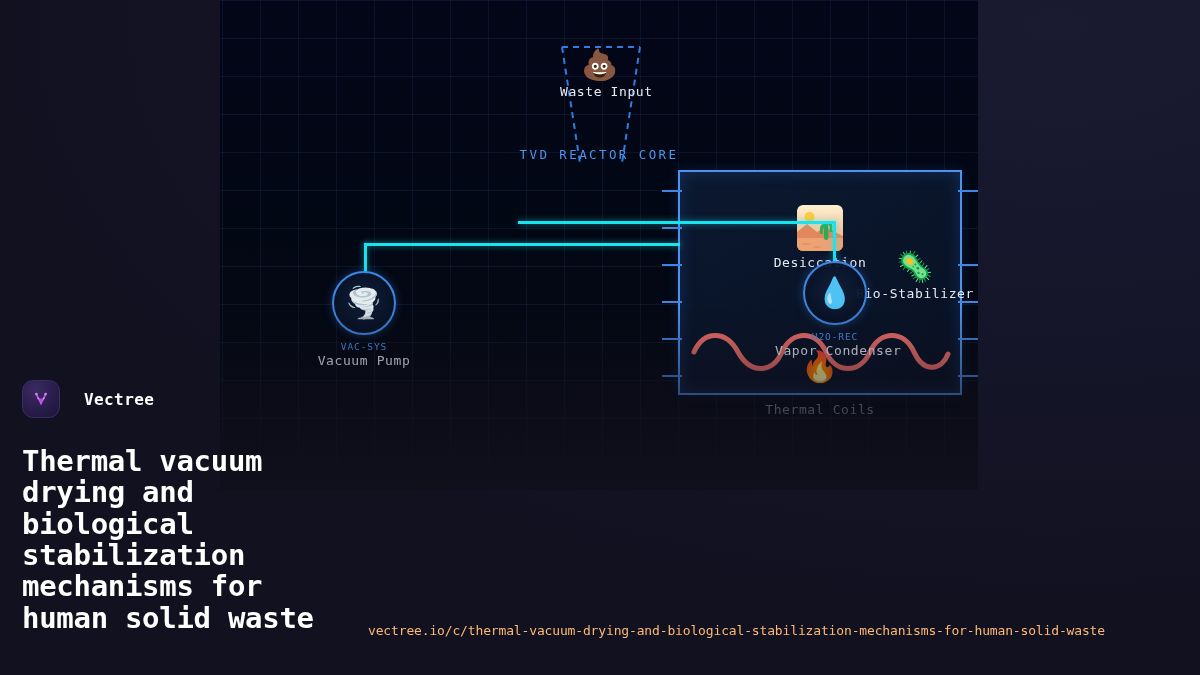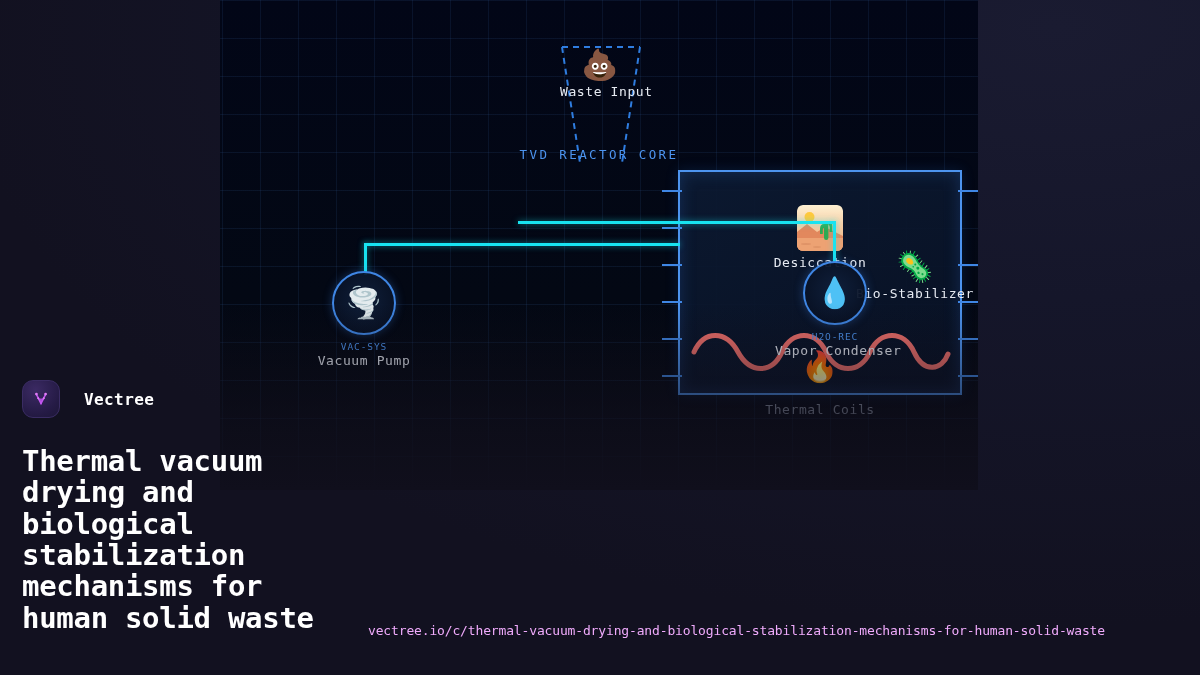--- a/index.html
+++ b/index.html
@@ -94,21 +94,21 @@
   }
   #brand-name{color:#ffffff;font-size:16px;font-weight:bold;letter-spacing:.4px;}
   #headline{
     position:absolute;left:22px;top:418px;width:330px;
     color:#ffffff;font-size:29px;font-weight:bold;line-height:1.08;
     letter-spacing:-.3px;
     margin-top:28px;
   }
   #url{
     position:absolute;left:368px;top:623px;
-    color:#f0abfc;font-size:13px;letter-spacing:-.15px;white-space:nowrap;
+    color:#fdba74;font-size:13px;letter-spacing:-.15px;white-space:nowrap;
   }
 </style>
 </head>
 <body>
 
 <div id="page-bg"></div>
 
 <div id="canvas">
   <div class="grid"></div>
 

